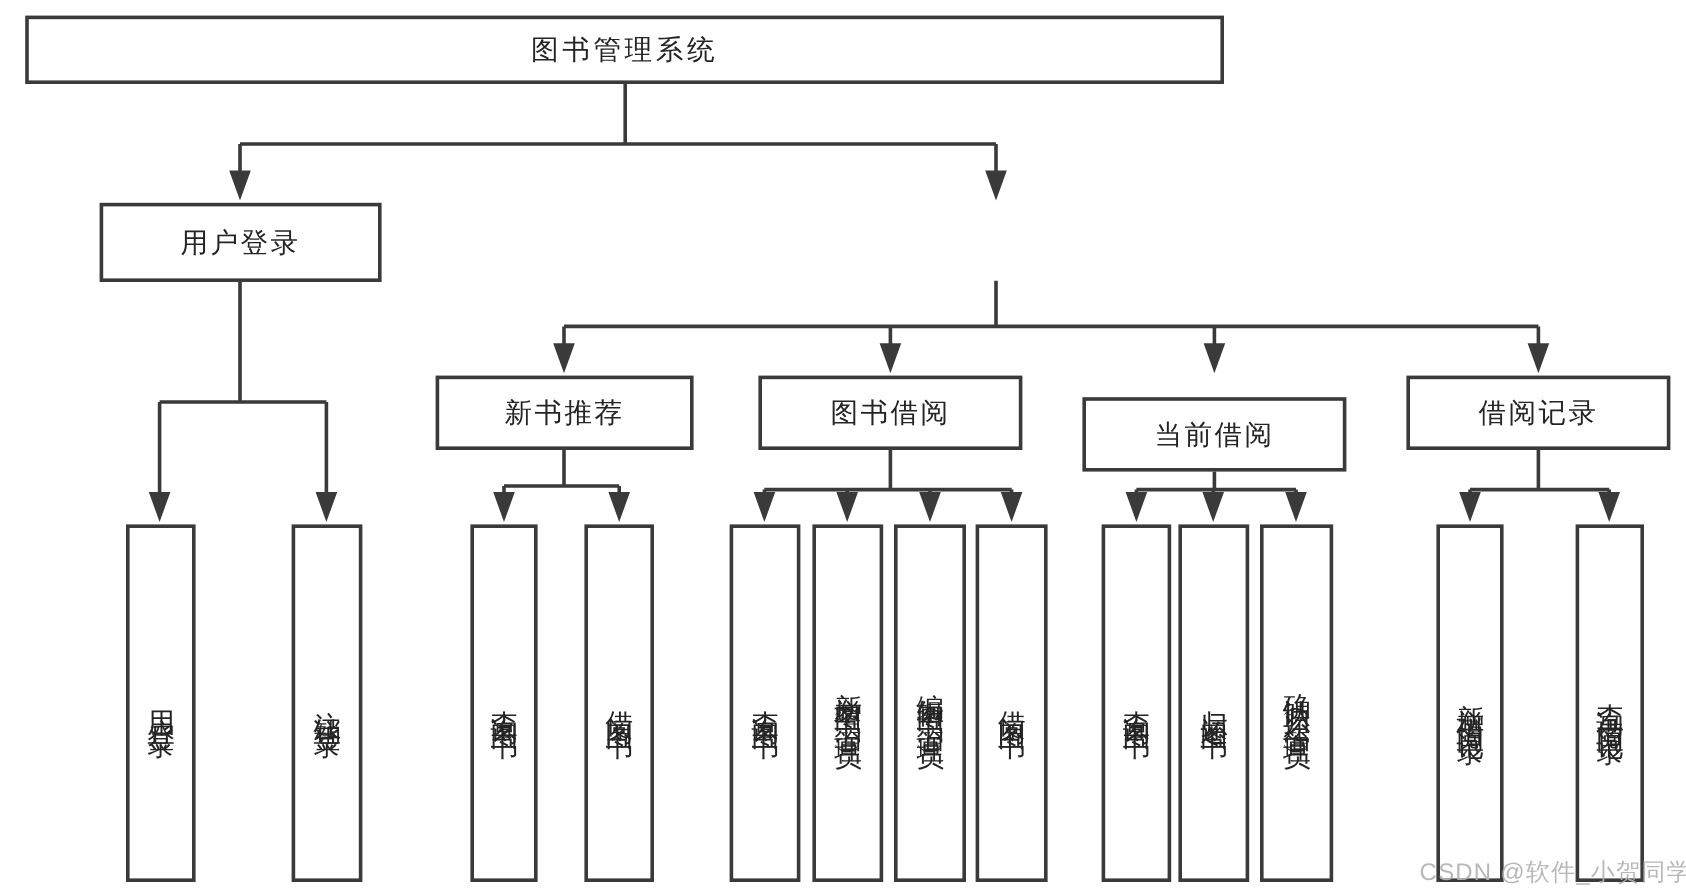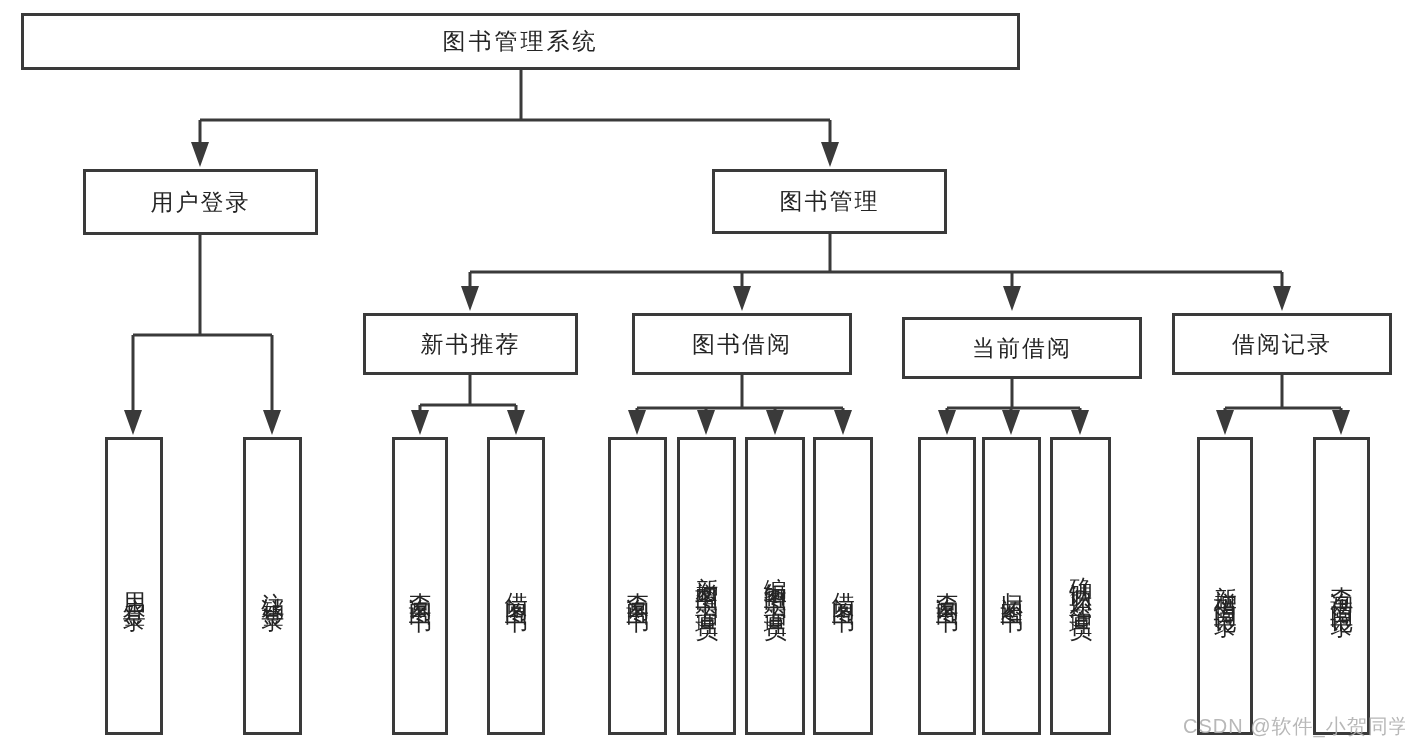--- a/index.html
+++ b/index.html
@@ -61,25 +61,24 @@
              M133 435l-9 -25h18z M272 435l-9 -25h18z
              M420 435l-9 -25h18z M516 435l-9 -25h18z
              M637 435l-9 -25h18z M706 435l-9 -25h18z M775 435l-9 -25h18z M843 435l-9 -25h18z
              M947 435l-9 -25h18z M1011 435l-9 -25h18z M1080 435l-9 -25h18z
              M1225 435l-9 -25h18z M1341 435l-9 -25h18z"></path>
   </svg>
 
   <div class="box hbox root-box" style="left:21px;top:13px;width:999px;height:57px;">图书管理系统</div>
 
   <div class="box hbox" style="left:83px;top:169px;width:235px;height:66px;">用户登录</div>
-  <div class="box hbox" style="left:712px;top:169px;width:235px;height:65px;">图书管理</div>
 
   <div class="box hbox" style="left:632px;top:313px;width:220px;height:62px;">图书借阅</div>
   <div class="box hbox" style="left:363px;top:313px;width:215px;height:62px;">新书推荐</div>
-  <div class="box hbox" style="left:902px;top:317px;width:240px;height:62px;">当前借阅</div>
+  <div class="box hbox" style="left:902px;top:331px;width:220px;height:62px;">当前借阅</div>
   <div class="box hbox" style="left:1172px;top:313px;width:220px;height:62px;">借阅记录</div>
 
   <div class="box vbox" style="left:105px;top:437px;width:58px;height:298px;">用户登录</div>
   <div class="box vbox" style="left:243px;top:437px;width:59px;height:298px;">注销登录</div>
 
   <div class="box vbox" style="left:392px;top:437px;width:56px;height:298px;">查询图书</div>
   <div class="box vbox" style="left:487px;top:437px;width:58px;height:298px;">借阅图书</div>
 
   <div class="box vbox" style="left:608px;top:437px;width:59px;height:298px;">查询图书</div>
   <div class="box vbox" style="left:677px;top:437px;width:59px;height:298px;">新增图书（管理员）</div>

